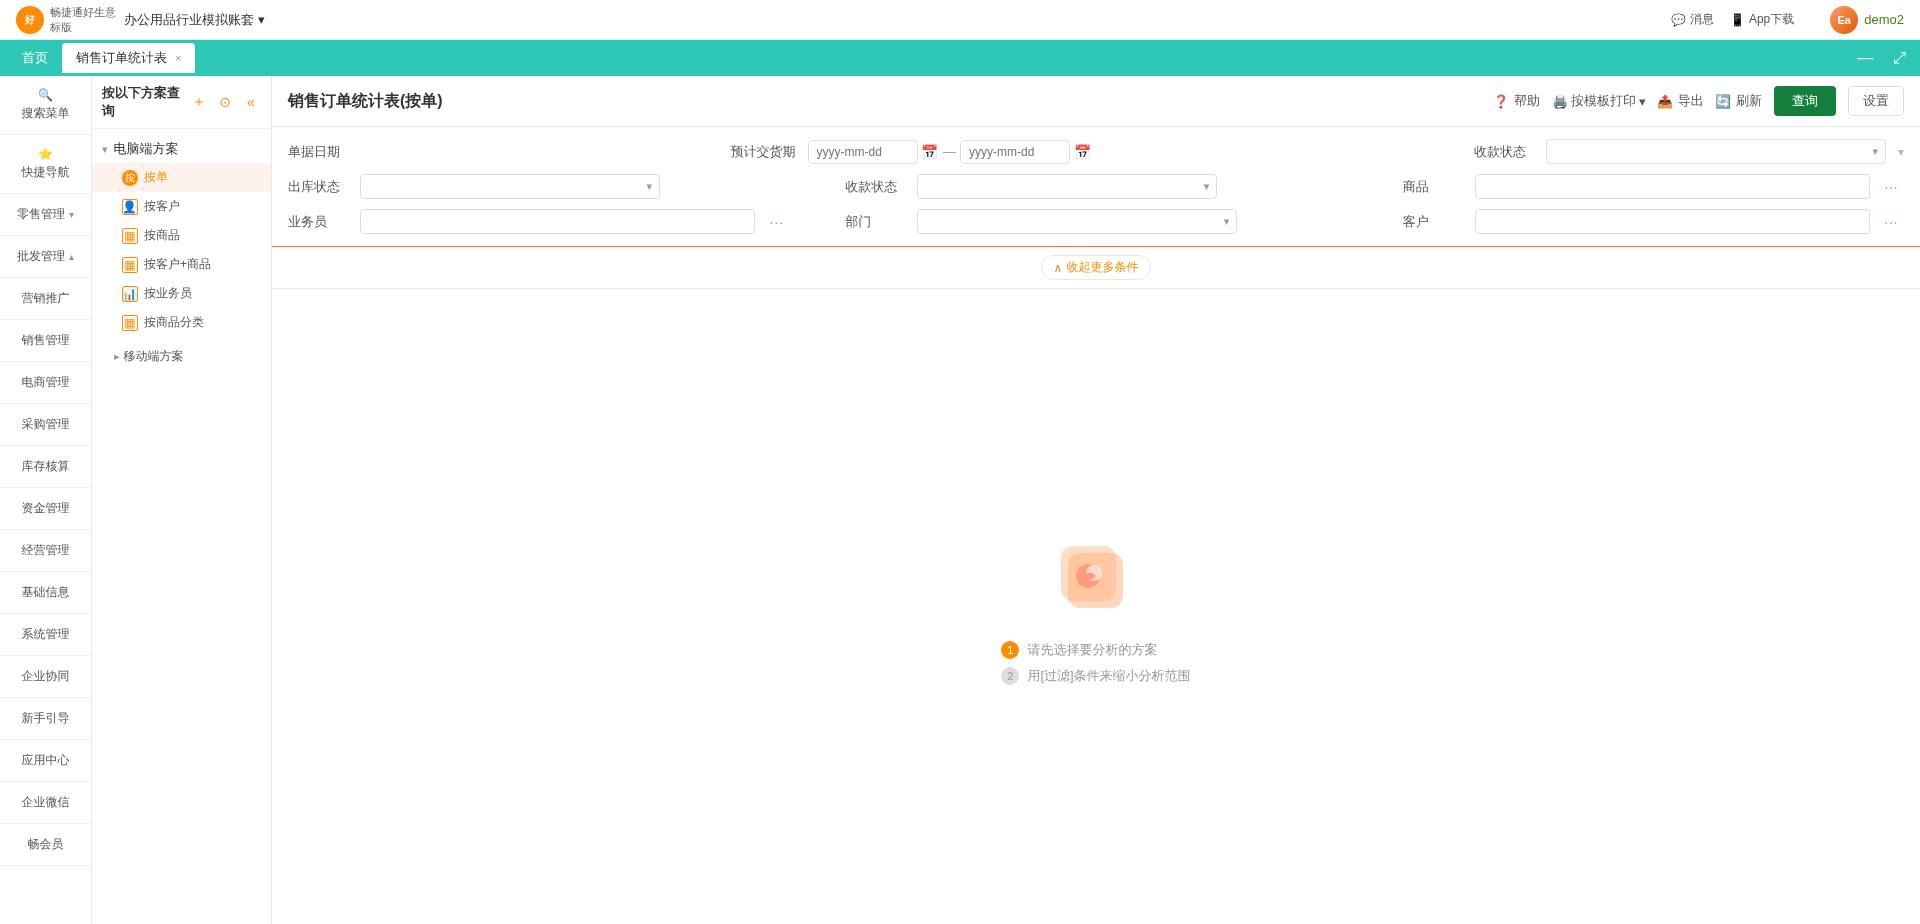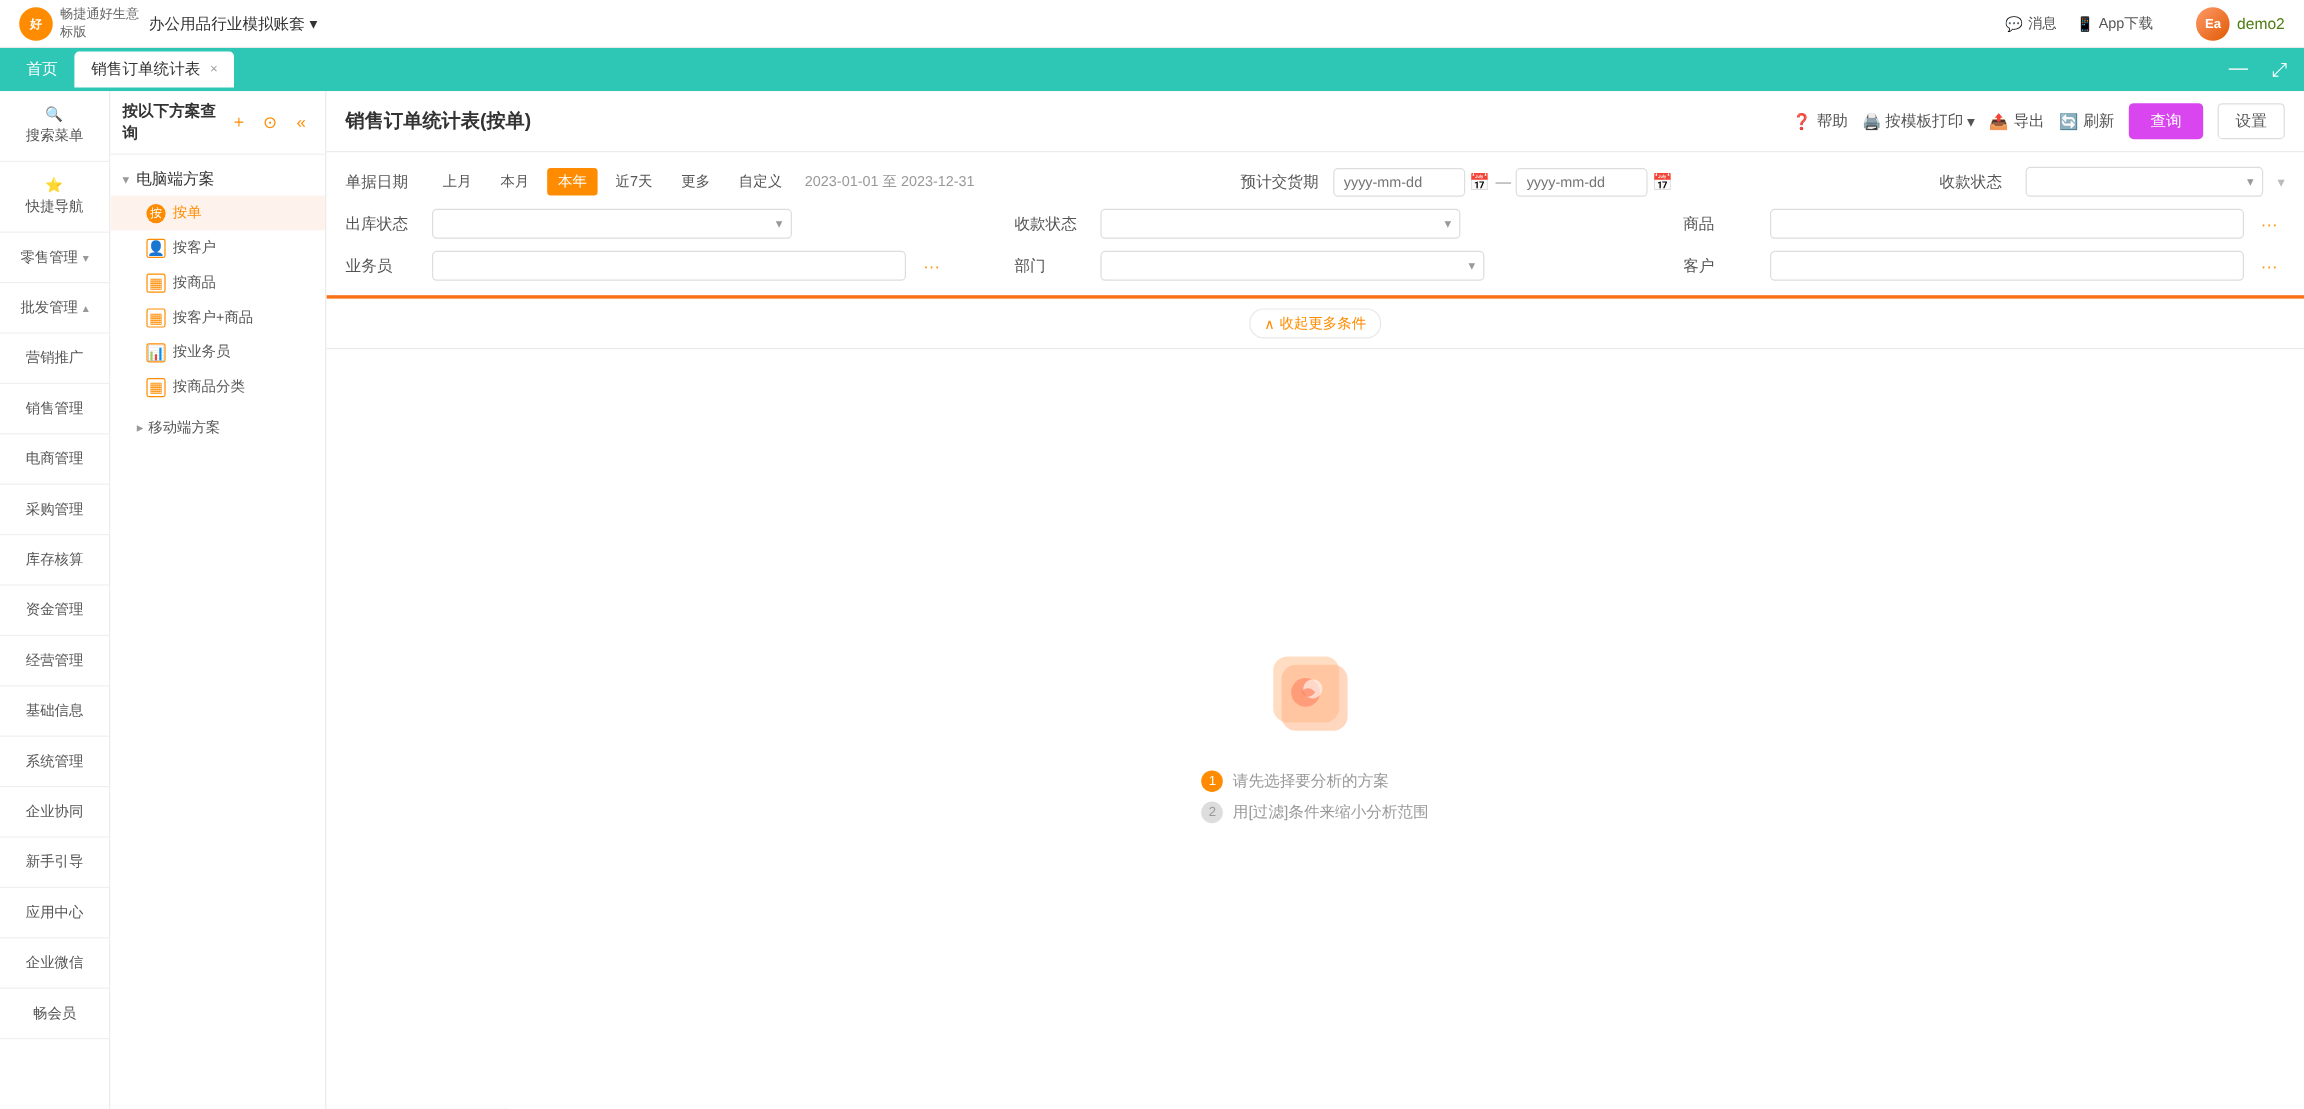--- a/index.html
+++ b/index.html
@@ -266,21 +266,21 @@
     }
     .header-action-btn {
       display: flex;
       align-items: center;
       gap: 4px;
       color: #555;
       font-size: 13px;
       cursor: pointer;
     }
     .btn-primary {
-      background: #d946ef;
+      background: #15803d;
       color: white;
       border: none;
       padding: 6px 18px;
       border-radius: 4px;
       cursor: pointer;
       font-size: 13px;
     }
     .btn-default {
       background: white;
       color: #555;
@@ -288,21 +288,21 @@
       padding: 5px 14px;
       border-radius: 4px;
       cursor: pointer;
       font-size: 13px;
     }
 
     
     .filter-section {
       background: #fff;
       padding: 12px 16px;
-      border-bottom: 3px solid #f97316;
+      border-bottom: 1px solid #f97316;
     }
     .filter-row {
       display: flex;
       align-items: center;
       gap: 12px;
       margin-bottom: 10px;
     }
     .filter-row:last-child { margin-bottom: 0; }
     .filter-label {
       font-size: 13px;
@@ -655,29 +655,20 @@
         </div>
         <button class="btn-primary">查询</button>
         <button class="btn-default">设置</button>
       </div>
     </div>
 
     <div class="filter-section">
 
       <div class="filter-row">
         <span class="filter-label">单据日期</span>
-        <div class="filter-date-group">
-          <span class="date-quick-btn">上月</span>
-          <span class="date-quick-btn">本月</span>
-          <span class="date-quick-btn active">本年</span>
-          <span class="date-quick-btn">近7天</span>
-          <span class="date-quick-btn">更多</span>
-          <span class="date-quick-btn">自定义</span>
-          <span class="date-range-text">2023-01-01 至 2023-12-31</span>
-        </div>
 
         <span style="flex:1"></span>
 
         <span class="filter-label">预计交货期</span>
         <div class="date-input-group">
           <input class="filter-date-input" readonly="" placeholder="yyyy-mm-dd" style="">
           <span class="calendar-icon">📅</span>
           <span class="filter-separator">—</span>
           <input class="filter-date-input" readonly="" placeholder="yyyy-mm-dd" style="">
           <span class="calendar-icon">📅</span>

